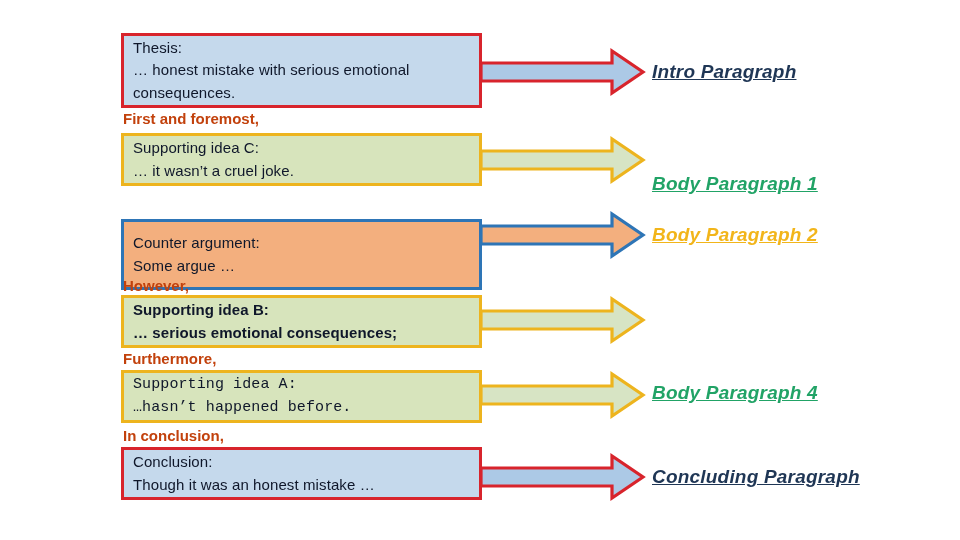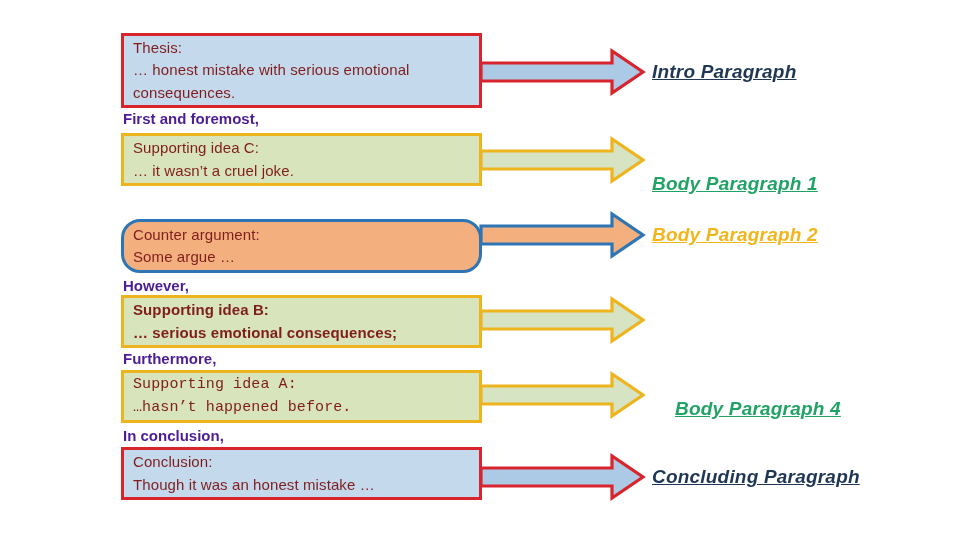--- a/index.html
+++ b/index.html
@@ -2,29 +2,29 @@
 <html><head>
 <meta charset="utf-8">
 <style>
   html,body{margin:0;padding:0;background:#ffffff;}
   body{font-family:"Liberation Sans", sans-serif;}
   .slide{position:relative;width:960px;height:540px;background:#ffffff;overflow:hidden;}
 
   .box{
     position:absolute;left:121px;width:361px;box-sizing:border-box;
     display:flex;flex-direction:column;justify-content:center;
-    padding:2px 9px;font-size:15px;line-height:22.5px;color:#7f1d1d;
+    padding:2px 9px;font-size:15px;line-height:22.5px;color:#0f172a;
     letter-spacing:0.1px;
   }
   .box.blue-red{background:#C5D9EC;border:3px solid #D8242C;}
   .box.green-gold{background:#D7E4BC;border:3px solid #EDB41E;}
   .box.orange-blue{background:#F3AF7E;border:3px solid #2E75B6;}
 
   .connector{
-    position:absolute;left:123px;color:#4c1d95;font-weight:bold;
+    position:absolute;left:123px;color:#c2410c;font-weight:bold;
     font-size:15px;white-space:nowrap;
   }
 
   .arrow{position:absolute;left:479px;width:168px;height:48px;}
   .arrow svg{display:block;width:168px;height:48px;}
   .arrow polygon{stroke-width:3.2;stroke-linejoin:miter;}
   .poly-red-blue{fill:#ACC9E6;stroke:#D8242C;}
   .poly-gold-green{fill:#D7E4C4;stroke:#EDB41E;}
   .poly-blue-orange{fill:#F3AF7E;stroke:#2E75B6;}
 
@@ -61,21 +61,21 @@
     <div>… it wasn’t a cruel joke.</div>
   </div>
   <div class="arrow" style="top:136px;">
     <svg viewBox="0 0 168 48">
         <polygon class="poly-gold-green" points="2,15 133,15 133,3 164,24 133,45 133,33 2,33"></polygon>
       </svg>
   </div>
   <div class="label green" style="top:160px;margin-top:24px;">Body Paragraph 1</div>
 
 
-  <div class="box orange-blue" style="top:219px;height:54px;border-radius:19px;">
+  <div class="box orange-blue" style="top:219px;height:71px;">
     <div>Counter argument:</div>
     <div>Some argue …</div>
   </div>
   <div class="arrow" style="top:211px;">
     <svg viewBox="0 0 168 48">
         <polygon class="poly-blue-orange" points="2,15 133,15 133,3 164,24 133,45 133,33 2,33"></polygon>
       </svg>
   </div>
   <div class="label gold" style="top:235px;">Body Paragraph 2</div>
 
@@ -95,21 +95,21 @@
 
   <div class="box green-gold" style="top:370px;height:53px;font-family:Liberation Mono, monospace;">
     <div>Supporting idea A:</div>
     <div>…hasn’t happened before.</div>
   </div>
   <div class="arrow" style="top:371px;">
     <svg viewBox="0 0 168 48">
         <polygon class="poly-gold-green" points="2,15 133,15 133,3 164,24 133,45 133,33 2,33"></polygon>
       </svg>
   </div>
-  <div class="label green" style="top:409px;margin-left:23px;">Body Paragraph 4</div>
+  <div class="label green" style="top:393px;">Body Paragraph 4</div>
 
   <div class="connector" style="top:427px;">In conclusion,</div>
 
   <div class="box blue-red" style="top:447px;height:53px;">
     <div>Conclusion:</div>
     <div>Though it was an honest mistake …</div>
   </div>
   <div class="arrow" style="top:453px;">
     <svg viewBox="0 0 168 48">
         <polygon class="poly-red-blue" points="2,15 133,15 133,3 164,24 133,45 133,33 2,33"></polygon>

